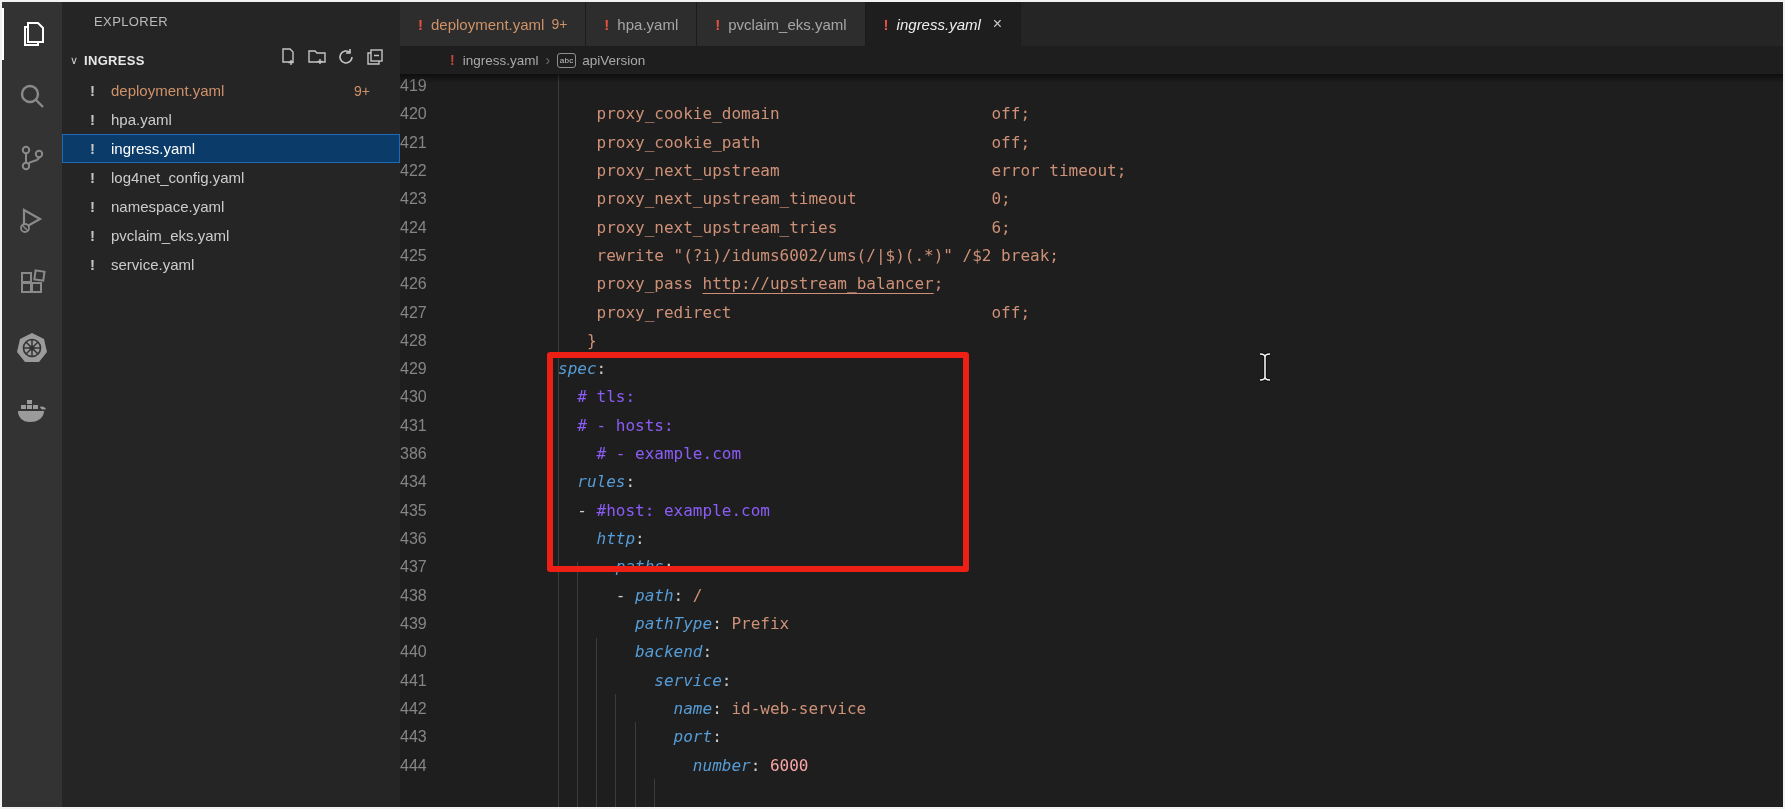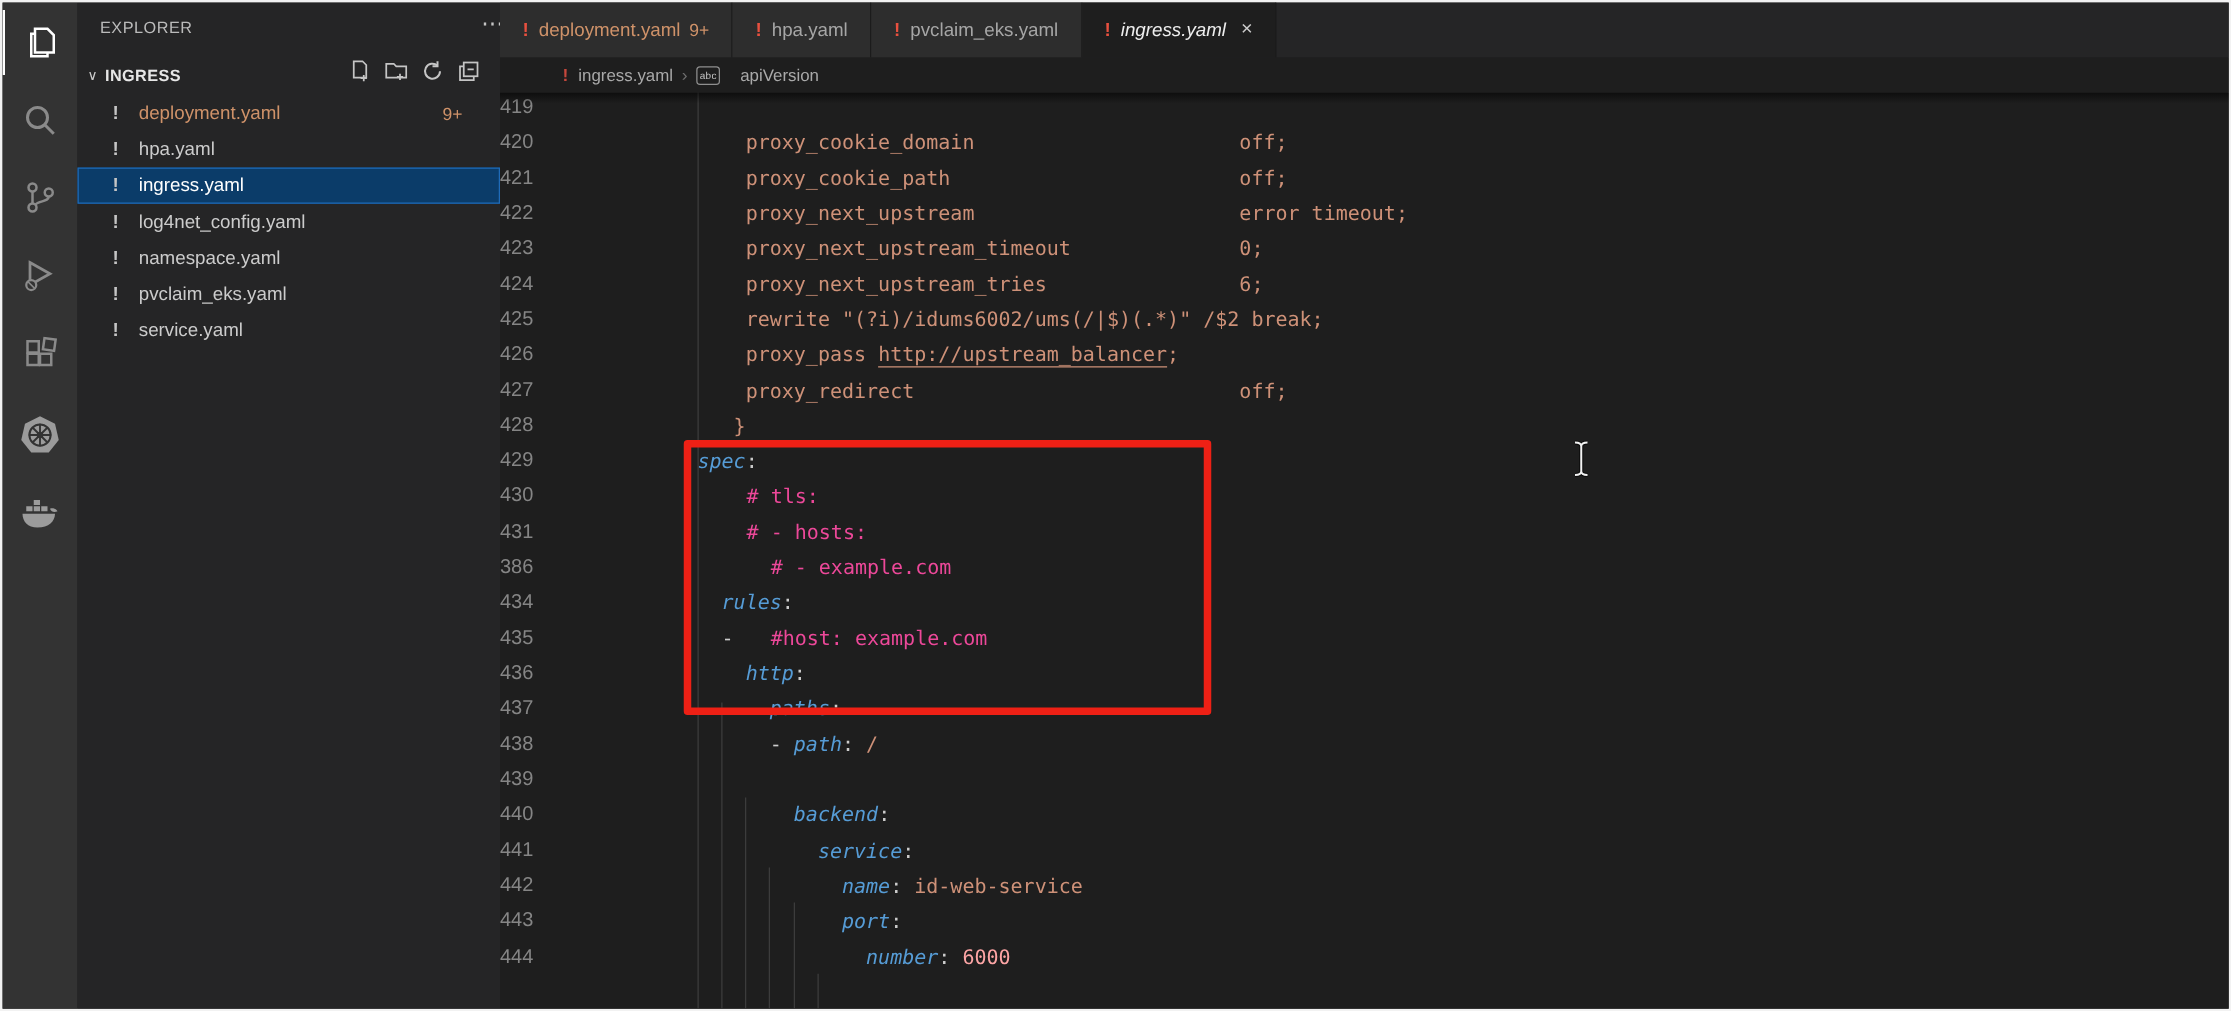--- a/index.html
+++ b/index.html
@@ -6,21 +6,21 @@
   .window{position:relative;width:1785px;height:809px;background:#1e1e1e;
     border:2px solid #f2f2f2;box-sizing:border-box;overflow:hidden;
     font-family:"Liberation Sans",sans-serif;color:#cccccc;}
   
   .activitybar{position:absolute;left:0;top:0;width:60px;height:100%;background:#333333;}
   .ab-item{position:absolute;left:0;width:60px;height:52px;display:flex;align-items:center;justify-content:center;cursor:pointer;}
   .ab-item.active{border-left:2px solid #ffffff;}
   .ab-item svg{display:block;}
   
   .sidebar{position:absolute;left:60px;top:0;width:338px;height:100%;background:#252526;}
-  .sb-header{position:absolute;left:0;top:0;width:100%;height:38px;padding-left:16px;}
+  .sb-header{position:absolute;left:14px;top:0;width:100%;height:38px;padding-left:16px;}
   .sb-title{position:absolute;left:18px;top:12px;font-size:13px;color:#bbbbbb;letter-spacing:.4px;}
   .sb-more{position:absolute;right:12px;top:6px;font-size:18px;color:#c5c5c5;cursor:pointer;letter-spacing:1px;}
   .section-head{position:absolute;left:0;top:44px;width:100%;height:28px;display:flex;align-items:center;}
   .chevron{margin-left:8px;font-size:11px;color:#cccccc;}
   .section-label{margin-left:6px;font-size:13px;font-weight:bold;color:#e7e7e7;letter-spacing:.3px;}
   .section-actions{position:absolute;right:16px;top:46px;display:flex;gap:11px;}
   .section-actions svg{cursor:pointer;}
   .filelist{position:absolute;left:0;top:74px;width:100%;}
   .file-row{position:relative;height:29px;display:flex;align-items:center;box-sizing:border-box;padding-left:28px;cursor:pointer;}
   .file-row.selected{background:#0b3c69;border:1px solid #1f6bb8;padding-left:27px;}
@@ -37,32 +37,32 @@
   .tab.mod .tlabel{color:#cf9269;}
   .tab .tbadge{font-size:14px;color:#cf9269;margin-left:7px;}
   .tab.active{background:#1e1e1e;}
   .tab.active .tlabel{color:#eeeeee;font-style:italic;}
   .tab .close{margin-left:12px;font-size:16px;color:#cccccc;cursor:pointer;}
   
   .breadcrumbs{position:absolute;left:398px;top:44px;right:0;height:28px;background:#1e1e1e;display:flex;align-items:center;padding-left:50px;box-sizing:border-box;}
   .bc-warn{font-weight:bold;font-size:14px;color:#c5473c;margin-right:8px;}
   .bc-item{font-size:13.5px;color:#a9a9a9;cursor:pointer;}
   .bc-sep{font-size:14px;color:#6e6e6e;margin:0 7px;}
-  .bc-symicon{display:inline-flex;align-items:center;justify-content:center;width:17px;height:13px;border:1px solid #8f8f8f;border-radius:3px;font-size:8px;color:#c5c5c5;margin-right:16px;letter-spacing:.3px;}
+  .bc-symicon{display:inline-flex;align-items:center;justify-content:center;width:17px;height:13px;border:1px solid #8f8f8f;border-radius:3px;font-size:8px;color:#c5c5c5;margin-right:6px;letter-spacing:.3px;}
   
   .editor{position:absolute;left:398px;top:72px;right:0;bottom:0;background:#1e1e1e;overflow:hidden;}
   .scroll-shadow{position:absolute;left:0;top:0;width:100%;height:9px;background:linear-gradient(rgba(0,0,0,.55),rgba(0,0,0,0));z-index:5;}
   .code-lines{position:absolute;left:0;top:-2px;width:100%;}
   .cline{position:relative;height:28.32px;line-height:28.32px;white-space:pre;font-family:"DejaVu Sans Mono",monospace;font-size:16px;}
   .lnum{position:absolute;left:0;top:0;width:102px;color:#858585;font-family:Liberation Sans, sans-serif;font-size:16px;}
   .ctext{position:absolute;left:158px;top:0;}
   .tok-str{color:#ce9178;}
   .tok-key{color:#569cd6;font-style:italic;}
   .tok-pun{color:#cccccc;}
-  .tok-cmt{color:#ec4899;padding-left:20px;}
+  .tok-cmt{color:#8b5cf6;}
   .tok-num{color:#fca5a5;}
   .tok-url{color:#ce9178;text-decoration:underline;text-underline-offset:4px;}
   .indent-guide{position:absolute;width:1px;background:#3c3c3c;z-index:1;}
   
   .red-box{position:absolute;border:6px solid #ee2015;border-radius:3px;z-index:8;pointer-events:none;}
   
   .ibeam{position:absolute;z-index:9;}
 </style>
 </head>
 <body>
@@ -243,21 +243,21 @@
         <div class="cline"><span class="lnum">428</span><span class="ctext"><span class="tok-str">   }</span></span></div>
         <div class="cline"><span class="lnum">429</span><span class="ctext"><span class="tok-key">spec</span><span class="tok-pun">:</span></span></div>
         <div class="cline"><span class="lnum">430</span><span class="ctext"><span class="tok-cmt">  # tls:</span></span></div>
         <div class="cline"><span class="lnum">431</span><span class="ctext"><span class="tok-cmt">  # - hosts:</span></span></div>
         <div class="cline"><span class="lnum">386</span><span class="ctext"><span class="tok-cmt">    # - example.com</span></span></div>
         <div class="cline"><span class="lnum">434</span><span class="ctext"><span class="tok-pun">  </span><span class="tok-key">rules</span><span class="tok-pun">:</span></span></div>
         <div class="cline"><span class="lnum">435</span><span class="ctext"><span class="tok-pun">  - </span><span class="tok-cmt">#host: example.com</span></span></div>
         <div class="cline"><span class="lnum">436</span><span class="ctext"><span class="tok-pun">    </span><span class="tok-key">http</span><span class="tok-pun">:</span></span></div>
         <div class="cline"><span class="lnum">437</span><span class="ctext"><span class="tok-pun">      </span><span class="tok-key">paths</span><span class="tok-pun">:</span></span></div>
         <div class="cline"><span class="lnum">438</span><span class="ctext"><span class="tok-pun">      - </span><span class="tok-key">path</span><span class="tok-pun">: </span><span class="tok-str">/</span></span></div>
-        <div class="cline"><span class="lnum">439</span></div>
+        <div class="cline"><span class="lnum">439</span><span class="ctext"><span class="tok-pun">        </span><span class="tok-key">pathType</span><span class="tok-pun">: </span><span class="tok-str">Prefix</span></span></div>
         <div class="cline"><span class="lnum">440</span><span class="ctext"><span class="tok-pun">        </span><span class="tok-key">backend</span><span class="tok-pun">:</span></span></div>
         <div class="cline"><span class="lnum">441</span><span class="ctext"><span class="tok-pun">          </span><span class="tok-key">service</span><span class="tok-pun">:</span></span></div>
         <div class="cline"><span class="lnum">442</span><span class="ctext"><span class="tok-pun">            </span><span class="tok-key">name</span><span class="tok-pun">: </span><span class="tok-str">id-web-service</span></span></div>
         <div class="cline"><span class="lnum">443</span><span class="ctext"><span class="tok-pun">            </span><span class="tok-key">port</span><span class="tok-pun">:</span></span></div>
         <div class="cline"><span class="lnum">444</span><span class="ctext"><span class="tok-pun">              </span><span class="tok-key">number</span><span class="tok-pun">: </span><span class="tok-num">6000</span></span></div>
       </div>
 
     <div class="red-box" style="left:147px;top:278px;width:410px;height:208px;"></div>
   </div>
 

